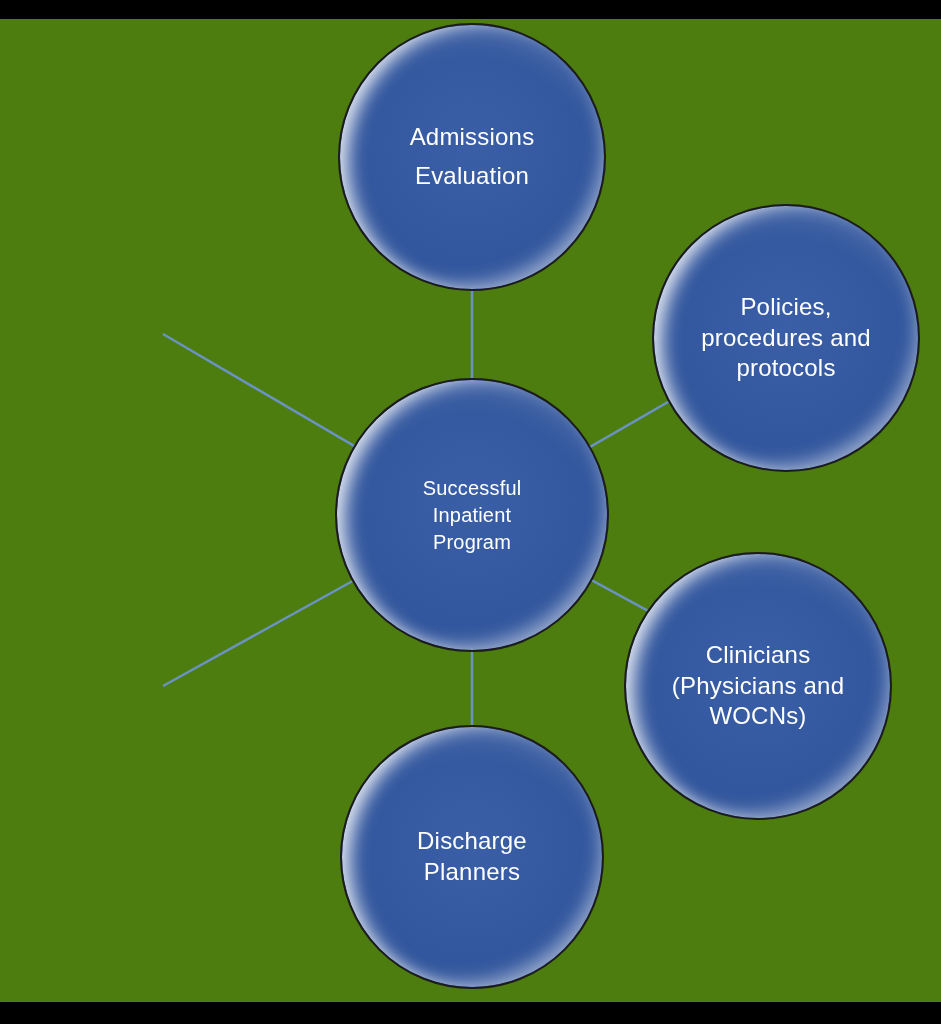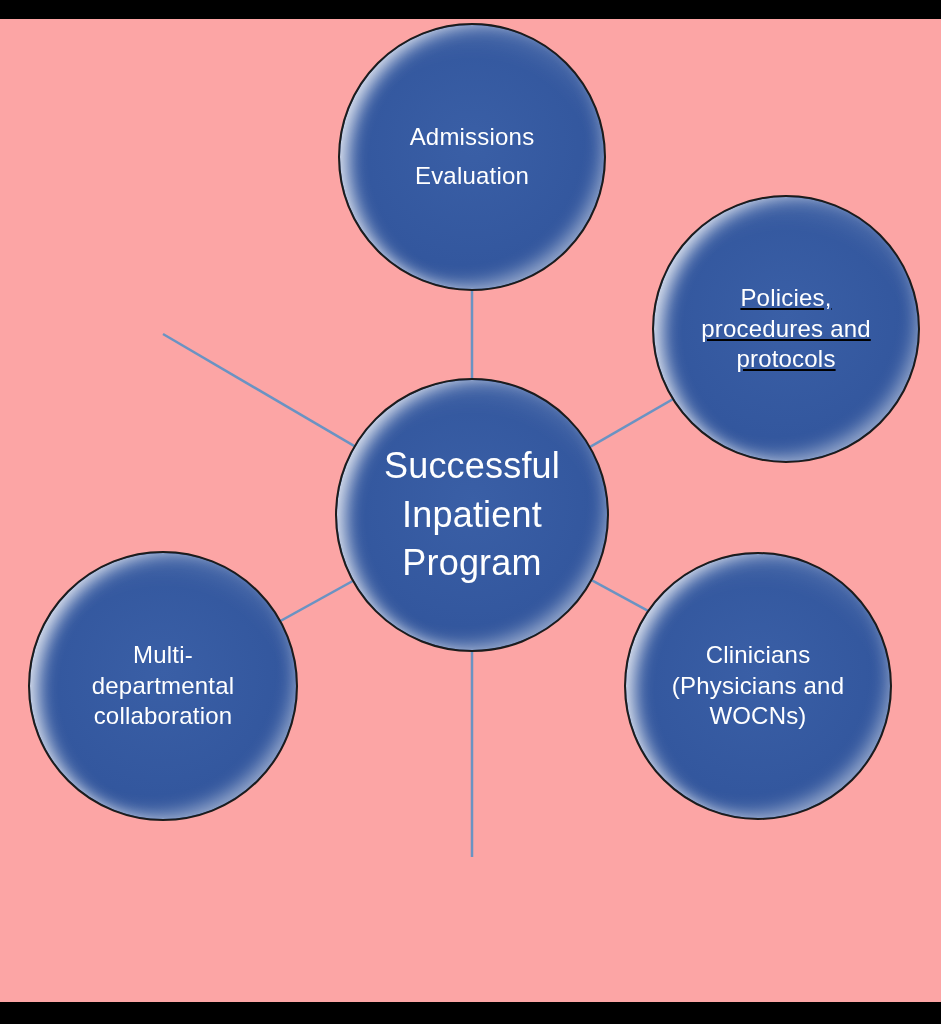--- a/index.html
+++ b/index.html
@@ -1,20 +1,20 @@
 <!DOCTYPE html>
 <html><head>
 <meta charset="utf-8">
 <style>
   html, body { margin: 0; padding: 0; background: #ffffff; }
   .canvas {
     position: relative;
     width: 941px;
     height: 1024px;
-    background: #fca5a5;
+    background: #4d7c0f;
     overflow: hidden;
     font-family: "Liberation Sans", sans-serif;
   }
   .bar {
     position: absolute;
     left: 0;
     width: 100%;
     background: #000000;
   }
   .bar-top { top: 0; height: 19px; }
@@ -39,26 +39,26 @@
     text-align: center;
     box-sizing: border-box;
   }
   .label {
     white-space: pre-line;
     color: #ffffff;
     font-size: 24px;
     line-height: 1.28;
     letter-spacing: 0.2px;
   }
-  .node--hub .label { font-size: 36px; line-height: 1.35; }
+  .node--hub .label { font-size: 20px; line-height: 1.35; }
   .node--loose .label { line-height: 1.62; }
 
   .node--hub        { left: 335px; top: 378px; width: 274px; height: 274px; }
   .node--admissions { left: 338px; top:  23px; width: 268px; height: 268px; }
-  .node--policies   { left: 652px; top: 195px; width: 268px; height: 268px; text-decoration: underline; }
+  .node--policies   { left: 652px; top: 204px; width: 268px; height: 268px; }
   .node--clinicians { left: 624px; top: 552px; width: 268px; height: 268px; }
   .node--discharge  { left: 340px; top: 725px; width: 264px; height: 264px; }
   .node--multi      { left:  28px; top: 551px; width: 270px; height: 270px; }
   .node--early      { left:  28px; top: 199px; width: 270px; height: 270px; }
 </style>
 </head>
 <body>
 
 <div class="canvas">
 
@@ -83,26 +83,25 @@
 procedures and
 protocols</span>
   </div>
 
   <div class="node node--clinicians">
     <span class="label">Clinicians
 (Physicians and
 WOCNs)</span>
   </div>
 
+  <div class="node node--discharge">
+    <span class="label">Discharge
+Planners</span>
+  </div>
 
-  <div class="node node--multi">
-    <span class="label">Multi-
-departmental
-collaboration</span>
-  </div>
 
 
   <div class="node node--hub">
     <span class="label">Successful
 Inpatient
 Program</span>
   </div>
 
   <div class="bar bar-top"></div>
   <div class="bar bar-bottom"></div>

